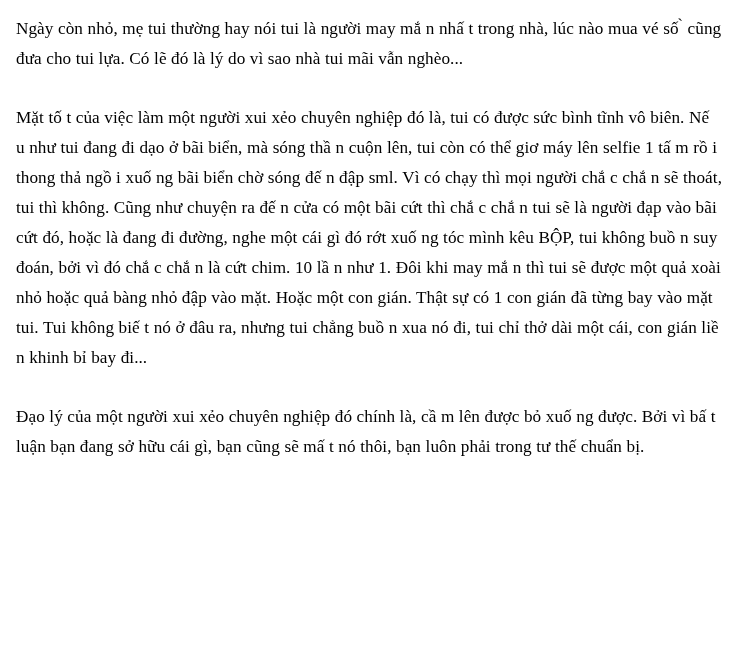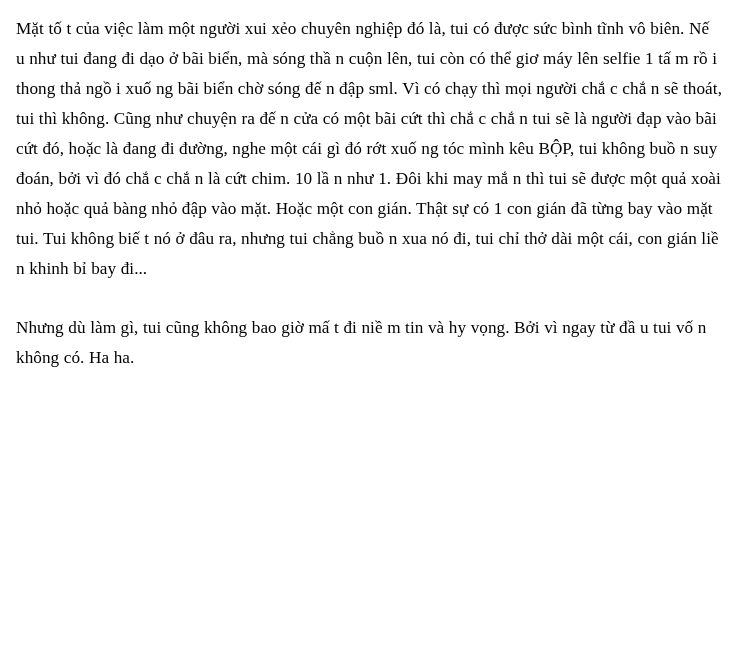--- a/index.html
+++ b/index.html
@@ -30,15 +30,16 @@
     word-spacing: 0.2px;
   }
   .para:last-child {
     margin-bottom: 0;
   }
 </style>
 </head>
 <body>
 
 <div class="page">
+  <p class="para">Ngày còn nhỏ, mẹ tui thường hay nói tui là người may mắ n nhấ t trong nhà, lúc nào mua vé số ̀ cũng đưa cho tui lựa. Có lẽ đó là lý do vì sao nhà tui mãi vẫn nghèo...</p>
   <p class="para">Mặt tố t của việc làm một người xui xẻo chuyên nghiệp đó là, tui có được sức bình tĩnh vô biên. Nế u như tui đang đi dạo ở bãi biển, mà sóng thầ n cuộn lên, tui còn có thể giơ máy lên selfie 1 tấ m rồ i thong thả ngồ i xuố ng bãi biển chờ sóng đế n đập sml. Vì có chạy thì mọi người chắ c chắ n sẽ thoát, tui thì không. Cũng như chuyện ra đế n cửa có một bãi cứt thì chắ c chắ n tui sẽ là người đạp vào bãi cứt đó, hoặc là đang đi đường, nghe một cái gì đó rớt xuố ng tóc mình kêu BỘP, tui không buồ n suy đoán, bởi vì đó chắ c chắ n là cứt chim. 10 lầ n như 1. Đôi khi may mắ n thì tui sẽ được một quả xoài nhỏ hoặc quả bàng nhỏ đập vào mặt. Hoặc một con gián. Thật sự có 1 con gián đã từng bay vào mặt tui. Tui không biế t nó ở đâu ra, nhưng tui chẳng buồ n xua nó đi, tui chỉ thở dài một cái, con gián liề n khinh bỉ bay đi...</p>
-  <p class="para">Nhưng dù làm gì, tui cũng không bao giờ mấ t đi niề m tin và hy vọng. Bởi vì ngay từ đầ u tui vố n không có. Ha ha.</p>
+  <p class="para">Đạo lý của một người xui xẻo chuyên nghiệp đó chính là, cầ m lên được bỏ xuố ng được. Bởi vì bấ t luận bạn đang sở hữu cái gì, bạn cũng sẽ mấ t nó thôi, bạn luôn phải trong tư thế  chuẩn bị.</p>
 </div>
 
 </body></html>

